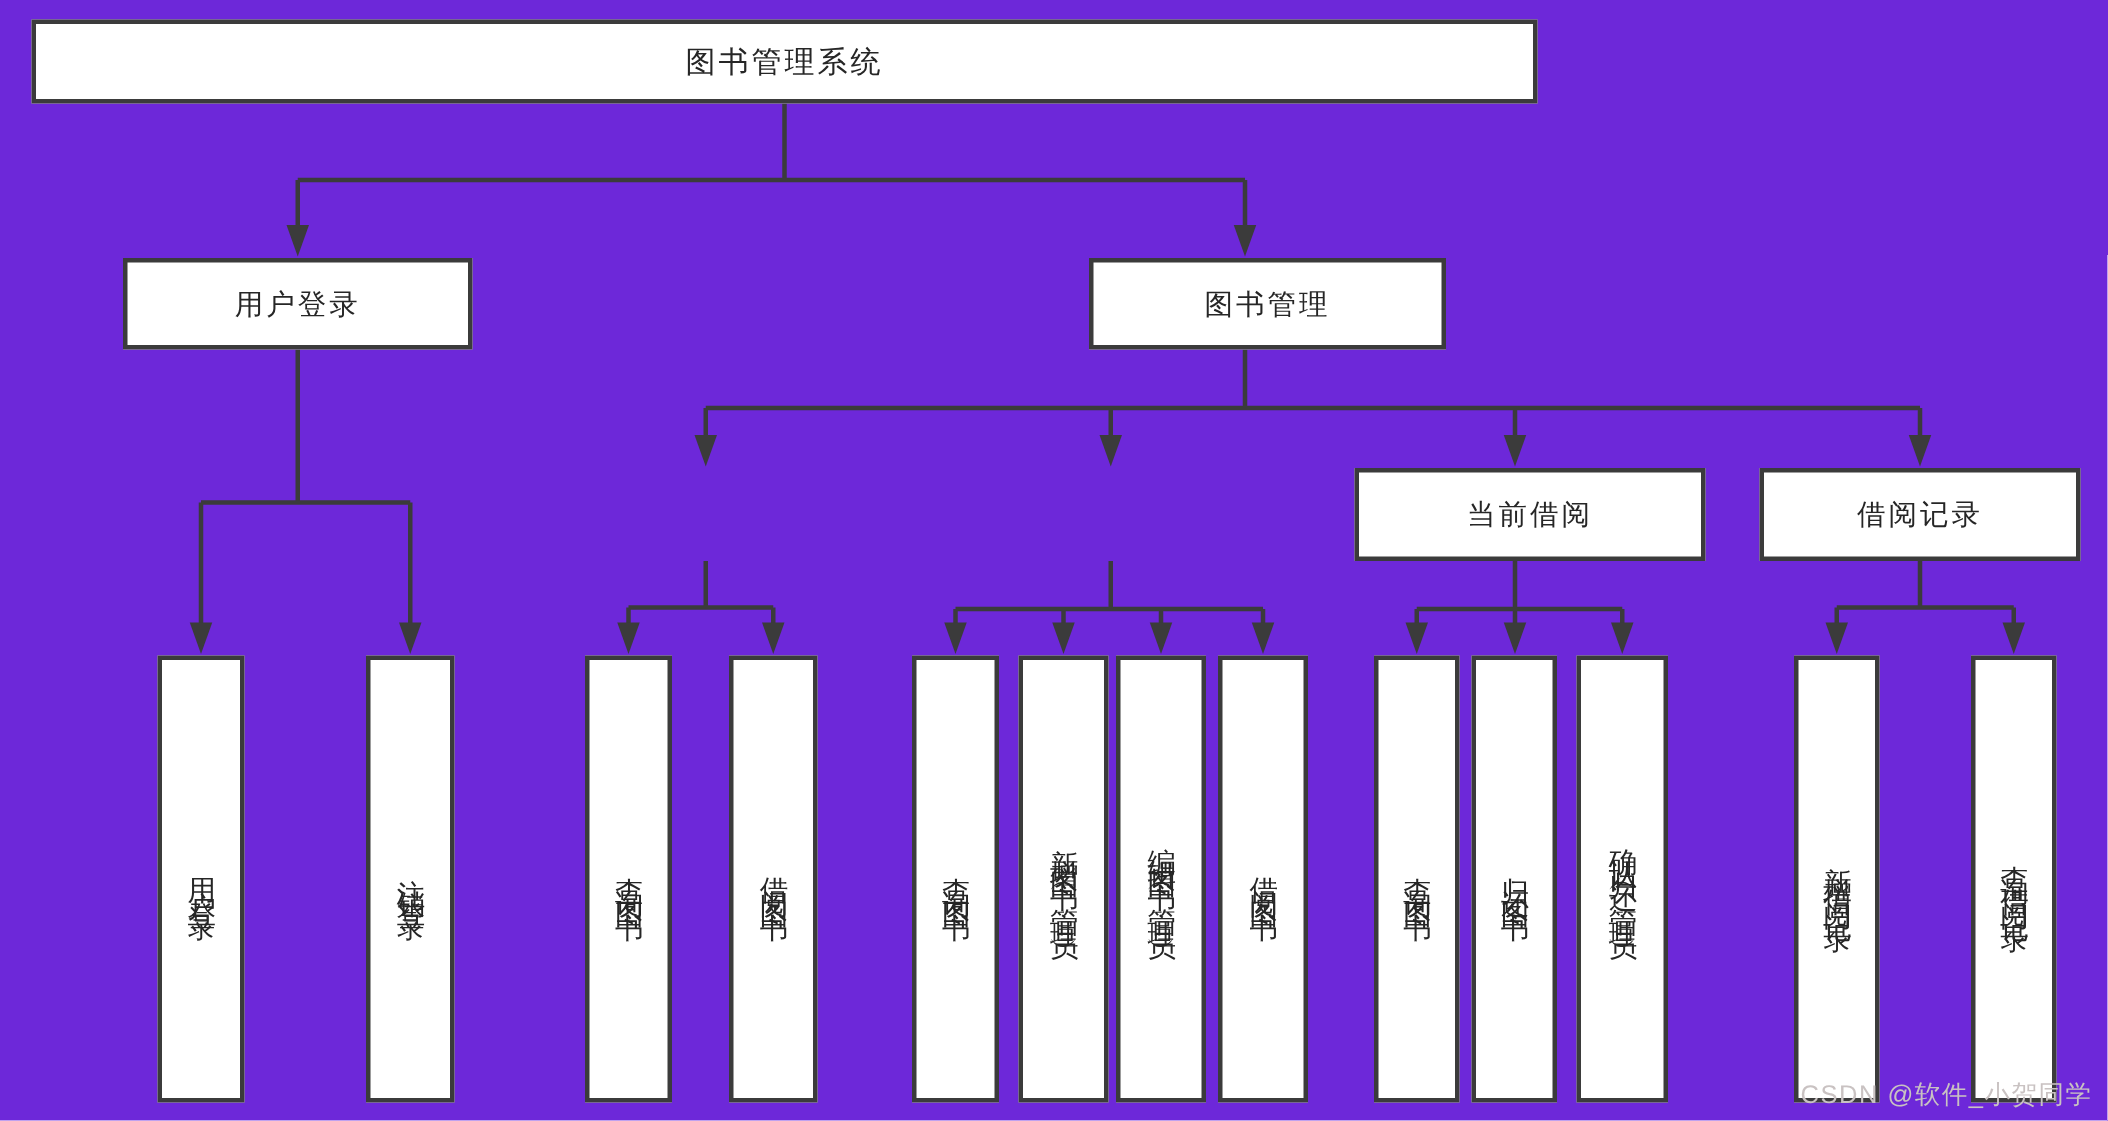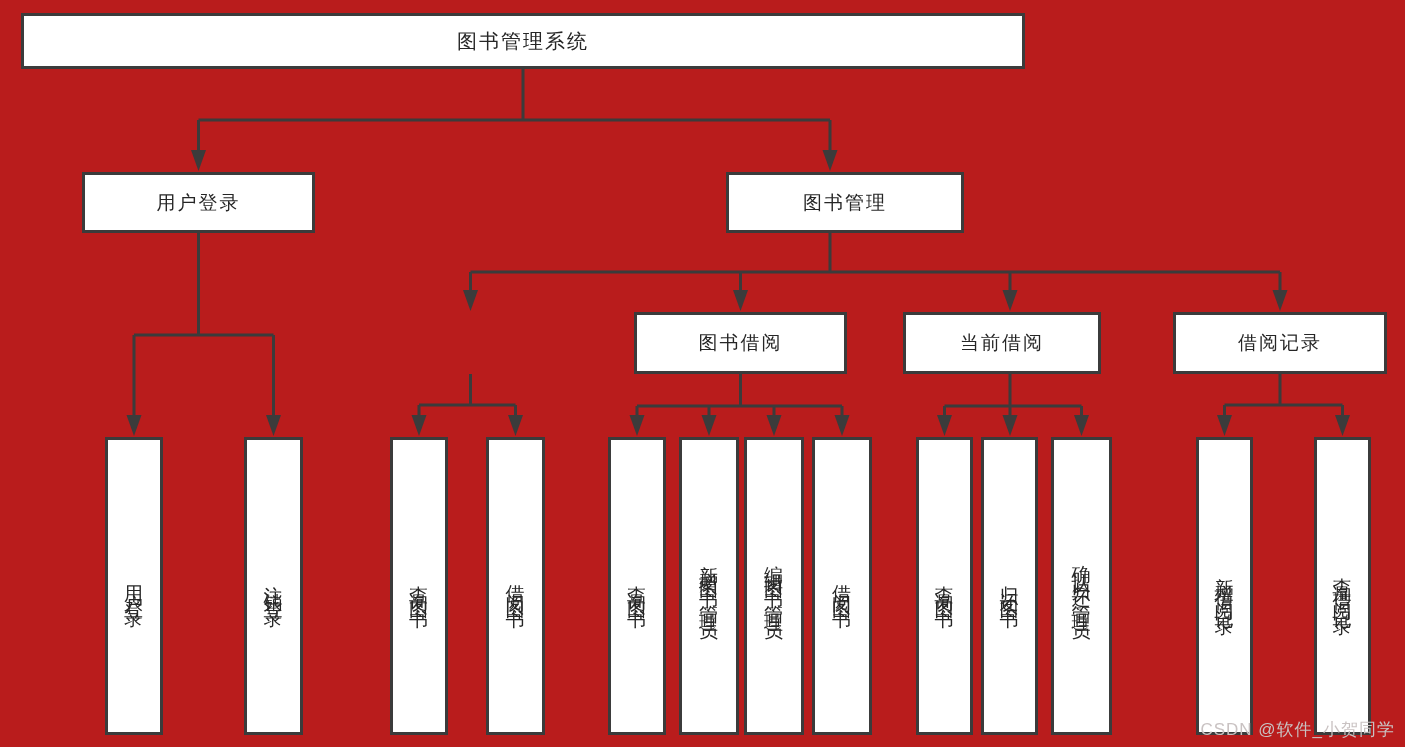--- a/index.html
+++ b/index.html
@@ -1,19 +1,19 @@
 <!DOCTYPE html>
 <html><head>
 <meta charset="utf-8">
 <style>
   html,body{margin:0;padding:0;background:#ffffff;}
   #canvas{
     position:relative;
     width:1405px;height:747px;
-    background:#b91c1c;
+    background:#6d28d9;
     font-family:"Liberation Sans","DejaVu Sans",sans-serif;
     overflow:hidden;
   }
   #edges{position:absolute;left:0;top:0;z-index:1;}
   .node{
     position:absolute;
     box-sizing:border-box;
     border:3px solid #3b3b3b;
     background:#ffffff;
     color:#262626;
@@ -28,21 +28,21 @@
     letter-spacing:8px;
     line-height:1;
     text-align:center;
   }
   
   .n-root   {left:21px;  top:13px;  width:1004px;height:56px;}
   .n-user   {left:82px;  top:172px; width:233px; height:61px;}
   .n-mgmt   {left:726px; top:172px; width:238px; height:61px;}
   .n-l3-a   {left:364px; top:312px; width:213px; height:62px;}
   .n-l3-b   {left:634px; top:312px; width:213px; height:62px;}
-  .n-l3-c   {left:903px; top:312px; width:198px; height:62px;}
+  .n-l3-c   {left:903px; top:312px; width:234px; height:62px;}
   .n-l3-d   {left:1173px;top:312px; width:214px; height:62px;}
   .leaf{top:437px;height:298px;}
   .n-u1 {left:105px; width:58px;}
   .n-u2 {left:244px; width:59px;}
   .n-nb1{left:390px; width:58px;}
   .n-nb2{left:486px; width:59px;}
   .n-bw1{left:608px; width:58px;}
   .n-bw2{left:679px; width:60px;}
   .n-bw3{left:744px; width:60px;}
   .n-bw4{left:812px; width:60px;}
@@ -107,21 +107,20 @@
       <polygon fill="#3b3b3b" stroke="none" points="1217,415 1232,415 1224.5,436"></polygon>
       <polygon fill="#3b3b3b" stroke="none" points="1335,415 1350,415 1342.5,436"></polygon>
     </g>
   </svg>
 
   <div class="node h-node root-node n-root">图书管理系统</div>
 
   <div class="node h-node n-user">用户登录</div>
   <div class="node h-node n-mgmt">图书管理</div>
 
-  <div class="node h-node n-l3-b">图书借阅</div>
   <div class="node h-node n-l3-c">当前借阅</div>
   <div class="node h-node n-l3-d">借阅记录</div>
 
   <div class="node v-node leaf n-u1">用户登录</div>
   <div class="node v-node leaf n-u2">注销登录</div>
 
   <div class="node v-node leaf n-nb1">查询图书</div>
   <div class="node v-node leaf n-nb2">借阅图书</div>
 
   <div class="node v-node leaf n-bw1">查询图书</div>

